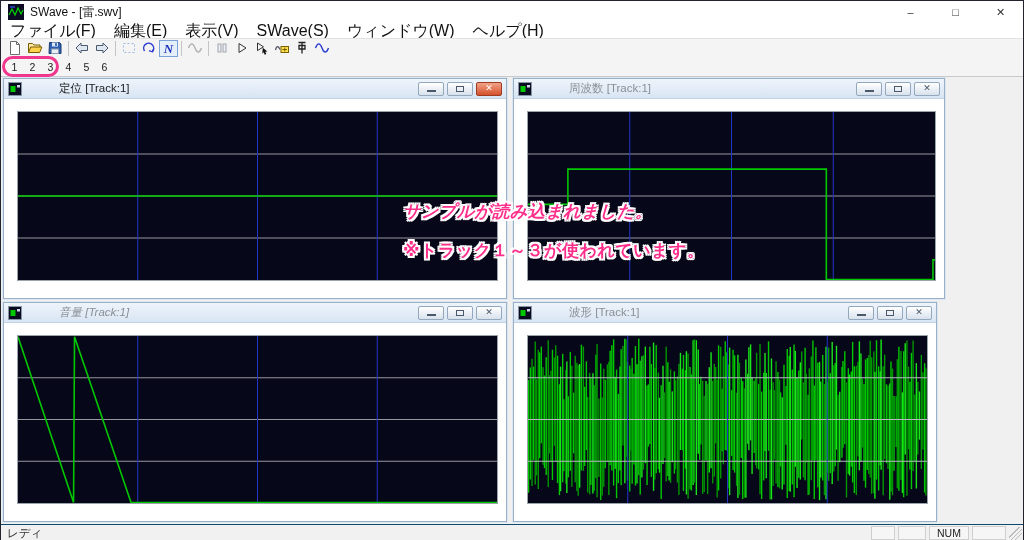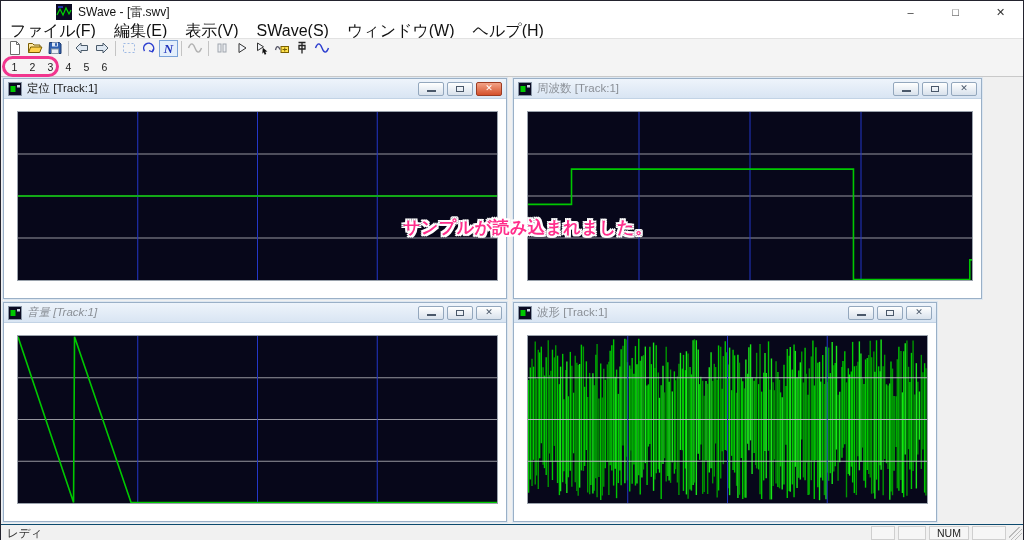--- a/index.html
+++ b/index.html
@@ -1,21 +1,21 @@
 <!DOCTYPE html>
 <html><head>
 <meta charset="utf-8">
 <style>
   * { margin:0; padding:0; box-sizing:border-box; }
   html,body { width:1024px; height:540px; overflow:hidden; }
   body { font-family:"Liberation Sans","DejaVu Sans",sans-serif; }
   .app { position:relative; width:1024px; height:540px; background:#fff; border:1px solid #23232e; }
 
   
-  .titlebar { position:absolute; top:0; left:0; right:0; height:22px; background:#fff; display:flex; align-items:center;padding-left:48px; }
+  .titlebar { position:absolute; top:0; left:0; right:0; height:22px; background:#fff; display:flex; align-items:center; }
   .app-icon { width:16px; height:16px; margin:0 6px 0 7px; display:inline-block; }
   .app-title { font-size:12px; color:#111; }
   .win-controls { margin-left:auto; display:flex; height:100%; }
   .win-btn { width:45px; height:100%; display:flex; align-items:center; justify-content:center; font-size:11px; color:#333; }
 
   
   .menubar { position:absolute; top:22px; left:0; right:0; height:15px; background:#fff; display:flex; align-items:center; }
   .menu-item { font-size:16px; color:#111; padding:0 9px; line-height:15px; }
 
   
@@ -27,24 +27,24 @@
   .n-glyph { font-family:"Liberation Serif","DejaVu Serif",serif; font-style:italic; font-weight:bold; font-size:13px; color:#2233bb; line-height:1; }
 
   
   .toolbar2 { position:absolute; top:56px; left:0; right:0; height:20px; background:#f4f4f4; border-bottom:1px solid #c9c9c9; display:flex; align-items:center; padding-left:5px; }
   .num-btn { width:17px; height:16px; margin-right:1px; display:flex; align-items:center; justify-content:center; font-size:10.5px; color:#222; }
 
   
   .mdi { position:absolute; top:76px; left:0; right:0; height:447px; background:#f0f0f0; }
   .child { position:absolute; background:#fff; border:1px solid #9ab0c7; box-shadow:0 0 0 1px #dde7f1; }
   .c-tl { left:2px;  top:1px;   width:504px; height:221px; }
-  .c-tr { left:512px; top:1px;  width:469px; height:221px; }
+  .c-tr { left:512px; top:1px;  width:432px; height:221px; }
   .c-bl { left:2px;  top:225px; width:504px; height:220px;font-style:italic; }
   .c-br { left:512px; top:225px; width:424px; height:220px; }
-  .ctitle { height:20px; background:linear-gradient(#eef4fb,#d9e5f3); border-bottom:1px solid #c2d3e5; display:flex; align-items:center; padding:0 4px; }
+  .ctitle { height:20px; background:linear-gradient(#eef4fb,#d9e5f3); border-bottom:1px solid #c2d3e5; display:flex; align-items:center; padding:0 4px;gap:32px; }
   .cicon { width:14px; height:14px; display:inline-block; }
   .ctext { font-size:11.5px; margin-left:5px; color:#8a8f96; }
   .child.active .ctext { color:#1c1c1c; }
   .cbtns { margin-left:auto; display:flex; gap:3px; }
   .cbtn { width:26px; height:14px; border:1px solid #93a7bd; border-radius:2px; background:linear-gradient(#ffffff,#d8e1ec); display:flex; align-items:center; justify-content:center; }
   .g-min { width:9px; height:2px; background:#4a586a; margin-top:4px; }
   .g-res { width:8px; height:6px; border:1px solid #4a586a; }
   .cbtn.close { font-size:9px; font-weight:bold; color:#4a586a; line-height:1; }
   .child.active .cbtn.close { background:linear-gradient(#f2a387,#d4502b); border-color:#9c3b22; color:#fff; }
   .cbody { position:absolute; top:21px; left:0; right:0; bottom:0; background:#fff; }
@@ -57,21 +57,21 @@
   .sb-right { margin-left:auto; display:flex; align-items:center; gap:3px; margin-right:1px;padding-left:20px; }
   .sb-pane { height:14px; border:1px solid #cfcfcf; background:#f6f6f6; display:flex; align-items:center; justify-content:center; font-size:10.5px; color:#222; }
   .sb-p1 { width:24px; } .sb-p2 { width:28px; } .sb-p3 { width:40px; } .sb-p4 { width:34px; }
   .sb-grip { width:13px; height:13px; background:
       linear-gradient(135deg, transparent 0 7px, #bbb 7px 8px, transparent 8px 10px, #bbb 10px 11px, transparent 11px 13px, #bbb 13px 14px, transparent 14px); }
 
   
   .ring { position:absolute; left:1px; top:55px; width:57px; height:21px; border:3px solid #f1368e; border-radius:12px; z-index:60; }
   .msg { position:absolute; z-index:50; font-weight:bold; font-size:17px; color:#ff2e8b; white-space:nowrap; letter-spacing:0.5px;
          text-shadow:-2px -2px 0 #fff, -2px 0 0 #fff, -2px 2px 0 #fff, 0 -2px 0 #fff, 0 2px 0 #fff, 2px -2px 0 #fff, 2px 0 0 #fff, 2px 2px 0 #fff; }
-  .msg1 { left:402px; top:215px; }
+  .msg1 { left:402px; top:199px;font-style:italic; }
   .msg2 { left:402px; top:238px; }
 </style>
 </head>
 <body>
 
 <div class="app">
 
   <div class="titlebar">
     <span class="app-icon">
       <svg viewBox="0 0 16 16" width="16" height="16">
@@ -589,20 +589,21 @@
               <line x1="750" y1="0" x2="750" y2="1000" stroke="#2336c8" stroke-width="1" vector-effect="non-scaling-stroke"></line>
             </svg>
           </div>
       </div>
     </div>
 
   </div>
 
   <div class="ring"></div>
   <div class="msg msg1">サンプルが読み込まれました。</div>
+  <div class="msg msg2">※トラック１～３が使われています。</div>
 
   <div class="statusbar">
     <span class="sb-ready">レディ</span>
     <div class="sb-right">
       <div class="sb-pane sb-p1"></div>
       <div class="sb-pane sb-p2"></div>
       <div class="sb-pane sb-p3">NUM</div>
       <div class="sb-pane sb-p4"></div>
       <div class="sb-grip"></div>
     </div>

